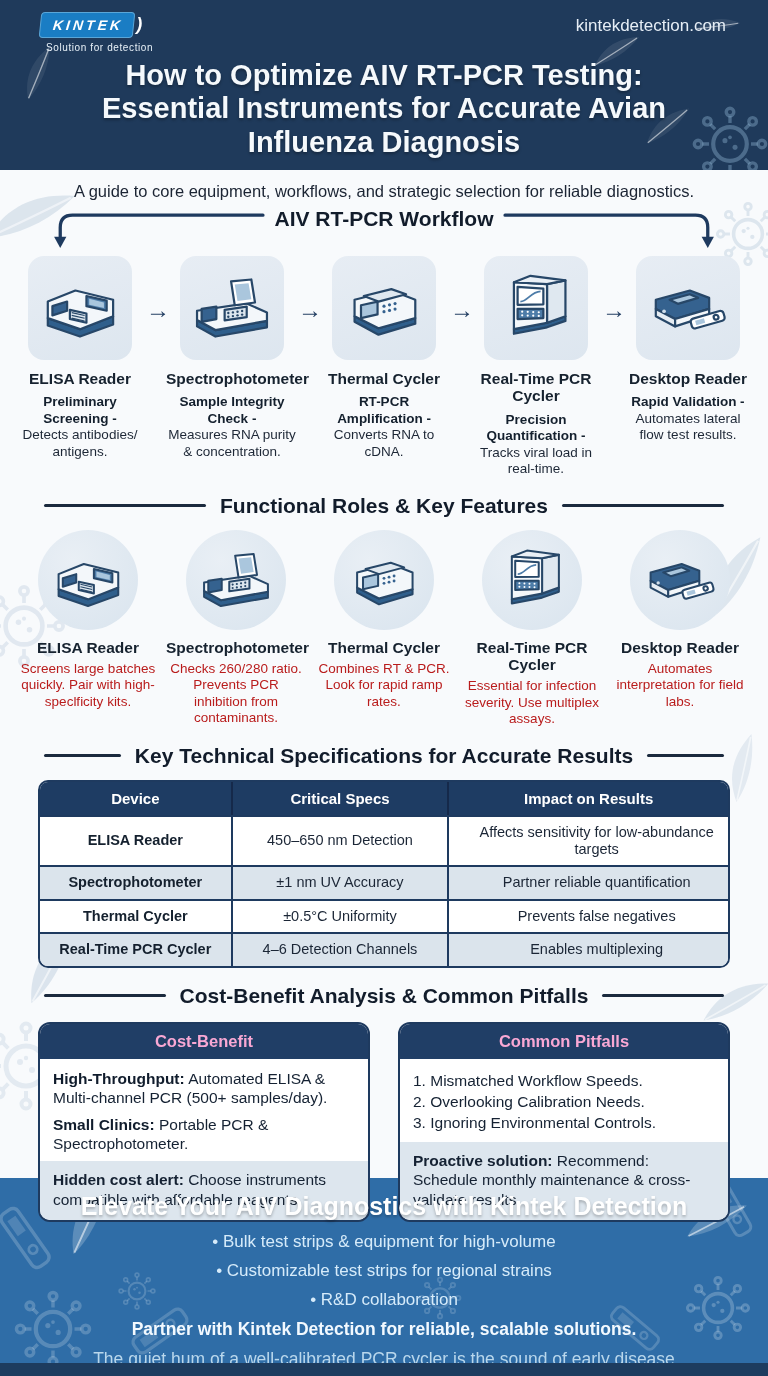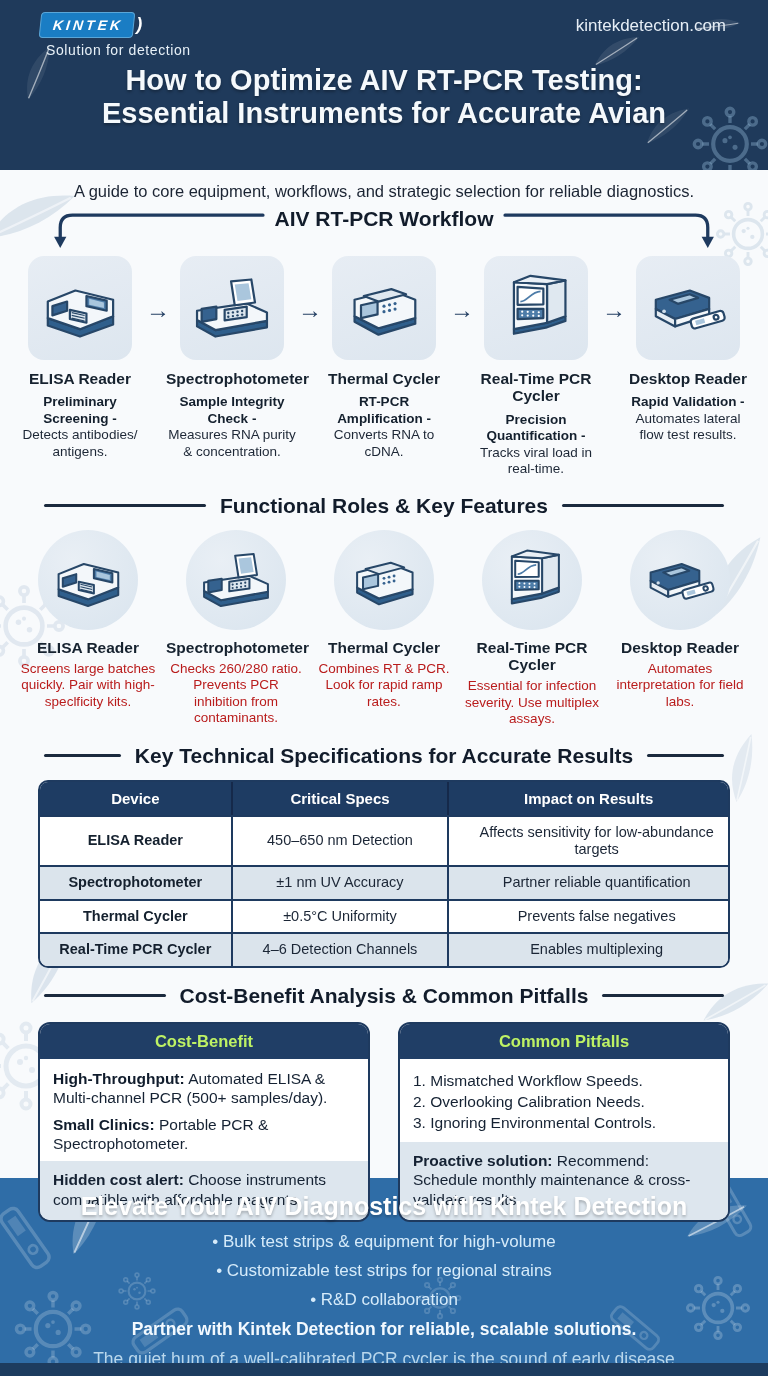--- a/index.html
+++ b/index.html
@@ -17,21 +17,21 @@
     position:relative; height:170px; background:#1f3a5b; color:#fff;
     overflow:hidden;
   }
   .hero-top { display:flex; justify-content:space-between; align-items:flex-start; padding:12px 42px 0 40px; position:relative; z-index:1;}
   .logo-box {
     display:inline-block; background:#1a7dc4; color:#fff; font-weight:bold; font-style:italic;
     font-size:14px; letter-spacing:3px; padding:4px 10px 4px 12px; border-radius:4px;
     transform:skewX(-6deg); border:1px solid #5aa6d8;
   }
   .logo-slash { font-weight:bold; font-style:italic; font-size:18px; color:#fff; margin-left:2px; }
-  .logo-tagline { font-size:14px; letter-spacing:.6px; color:#e8f1f8; margin-top:4px; margin-left:6px; }
+  .logo-tagline { font-size:10px; letter-spacing:.6px; color:#e8f1f8; margin-top:4px; margin-left:6px; }
   .website { font-size:17px; color:#e6eef6; margin-top:4px; }
   .hero-title {
     position:relative; z-index:1; text-align:center; margin-top:6px;
     font-size:29px; font-weight:bold; line-height:1.15; color:#f5f9fc;
     text-shadow:0 2px 3px rgba(0,0,0,.3);
   }
 
   
   .intro { text-align:center; font-size:16.5px; color:#1b2433; margin-top:12px; padding:0 30px; }
   .rule-heading {
@@ -87,21 +87,21 @@
   table.spec td:last-child { border-right:none;padding-left:24px; }
   table.spec tr.stripe td { background:#dbe4ec; }
   table.spec td.dev { font-weight:bold; color:#14202e; }
 
   
   .cards { display:flex; gap:28px; margin:14px 38px 0 38px; }
   .card {
     flex:1; border:2px solid #1e3a5f; border-radius:12px; background:#fff;
     overflow:hidden; display:flex; flex-direction:column;
   }
-  .card-head { background:#203e66; color:#bef264; text-align:center; font-size:16.5px; font-weight:bold; padding:8px 6px; }
+  .card-head { background:#203e66; color:#f9a8d4; text-align:center; font-size:16.5px; font-weight:bold; padding:8px 6px; }
   .card-body { padding:10px 13px 8px 13px; font-size:15.5px; color:#152233; line-height:1.24; }
   .card-body p + p { margin-top:8px; }
   .card-body b { color:#101c2c; }
   .plist { list-style:none; }
   .plist li { margin:2px 0; }
   .card-note { margin-top:auto; background:#dde6ee; padding:9px 13px 11px 13px; font-size:15.5px; color:#152233; line-height:1.24; }
 
   
   .cta {
     position:absolute; left:0; right:0; bottom:0; height:198px;
@@ -286,20 +286,21 @@
       <div class="hero-top">
         <div>
           <span class="logo-box"><span>KINTEK</span></span><span class="logo-slash">)</span>
           <div class="logo-tagline">Solution for detection</div>
         </div>
         <div class="website">kintekdetection.com</div>
       </div>
       <h1 class="hero-title">
         <div>How to Optimize AIV RT-PCR Testing:</div>
         <div>Essential Instruments for Accurate Avian</div>
+        <div>Influenza Diagnosis</div>
       </h1>
     </header>
 
     <p class="intro">A guide to core equipment, workflows, and strategic selection for reliable diagnostics.</p>
 
     <section>
       <div class="wf-heading">
         <svg class="hook" viewBox="0 0 210 40" preserveAspectRatio="none">
           <path d="M208 6 H22 Q10 6 10 18 V27" fill="none" stroke="#1e3a5f" stroke-width="3.2" stroke-linecap="round"></path>
           <path d="M10 38 L4 27 H16 Z" fill="#1e3a5f"></path>

